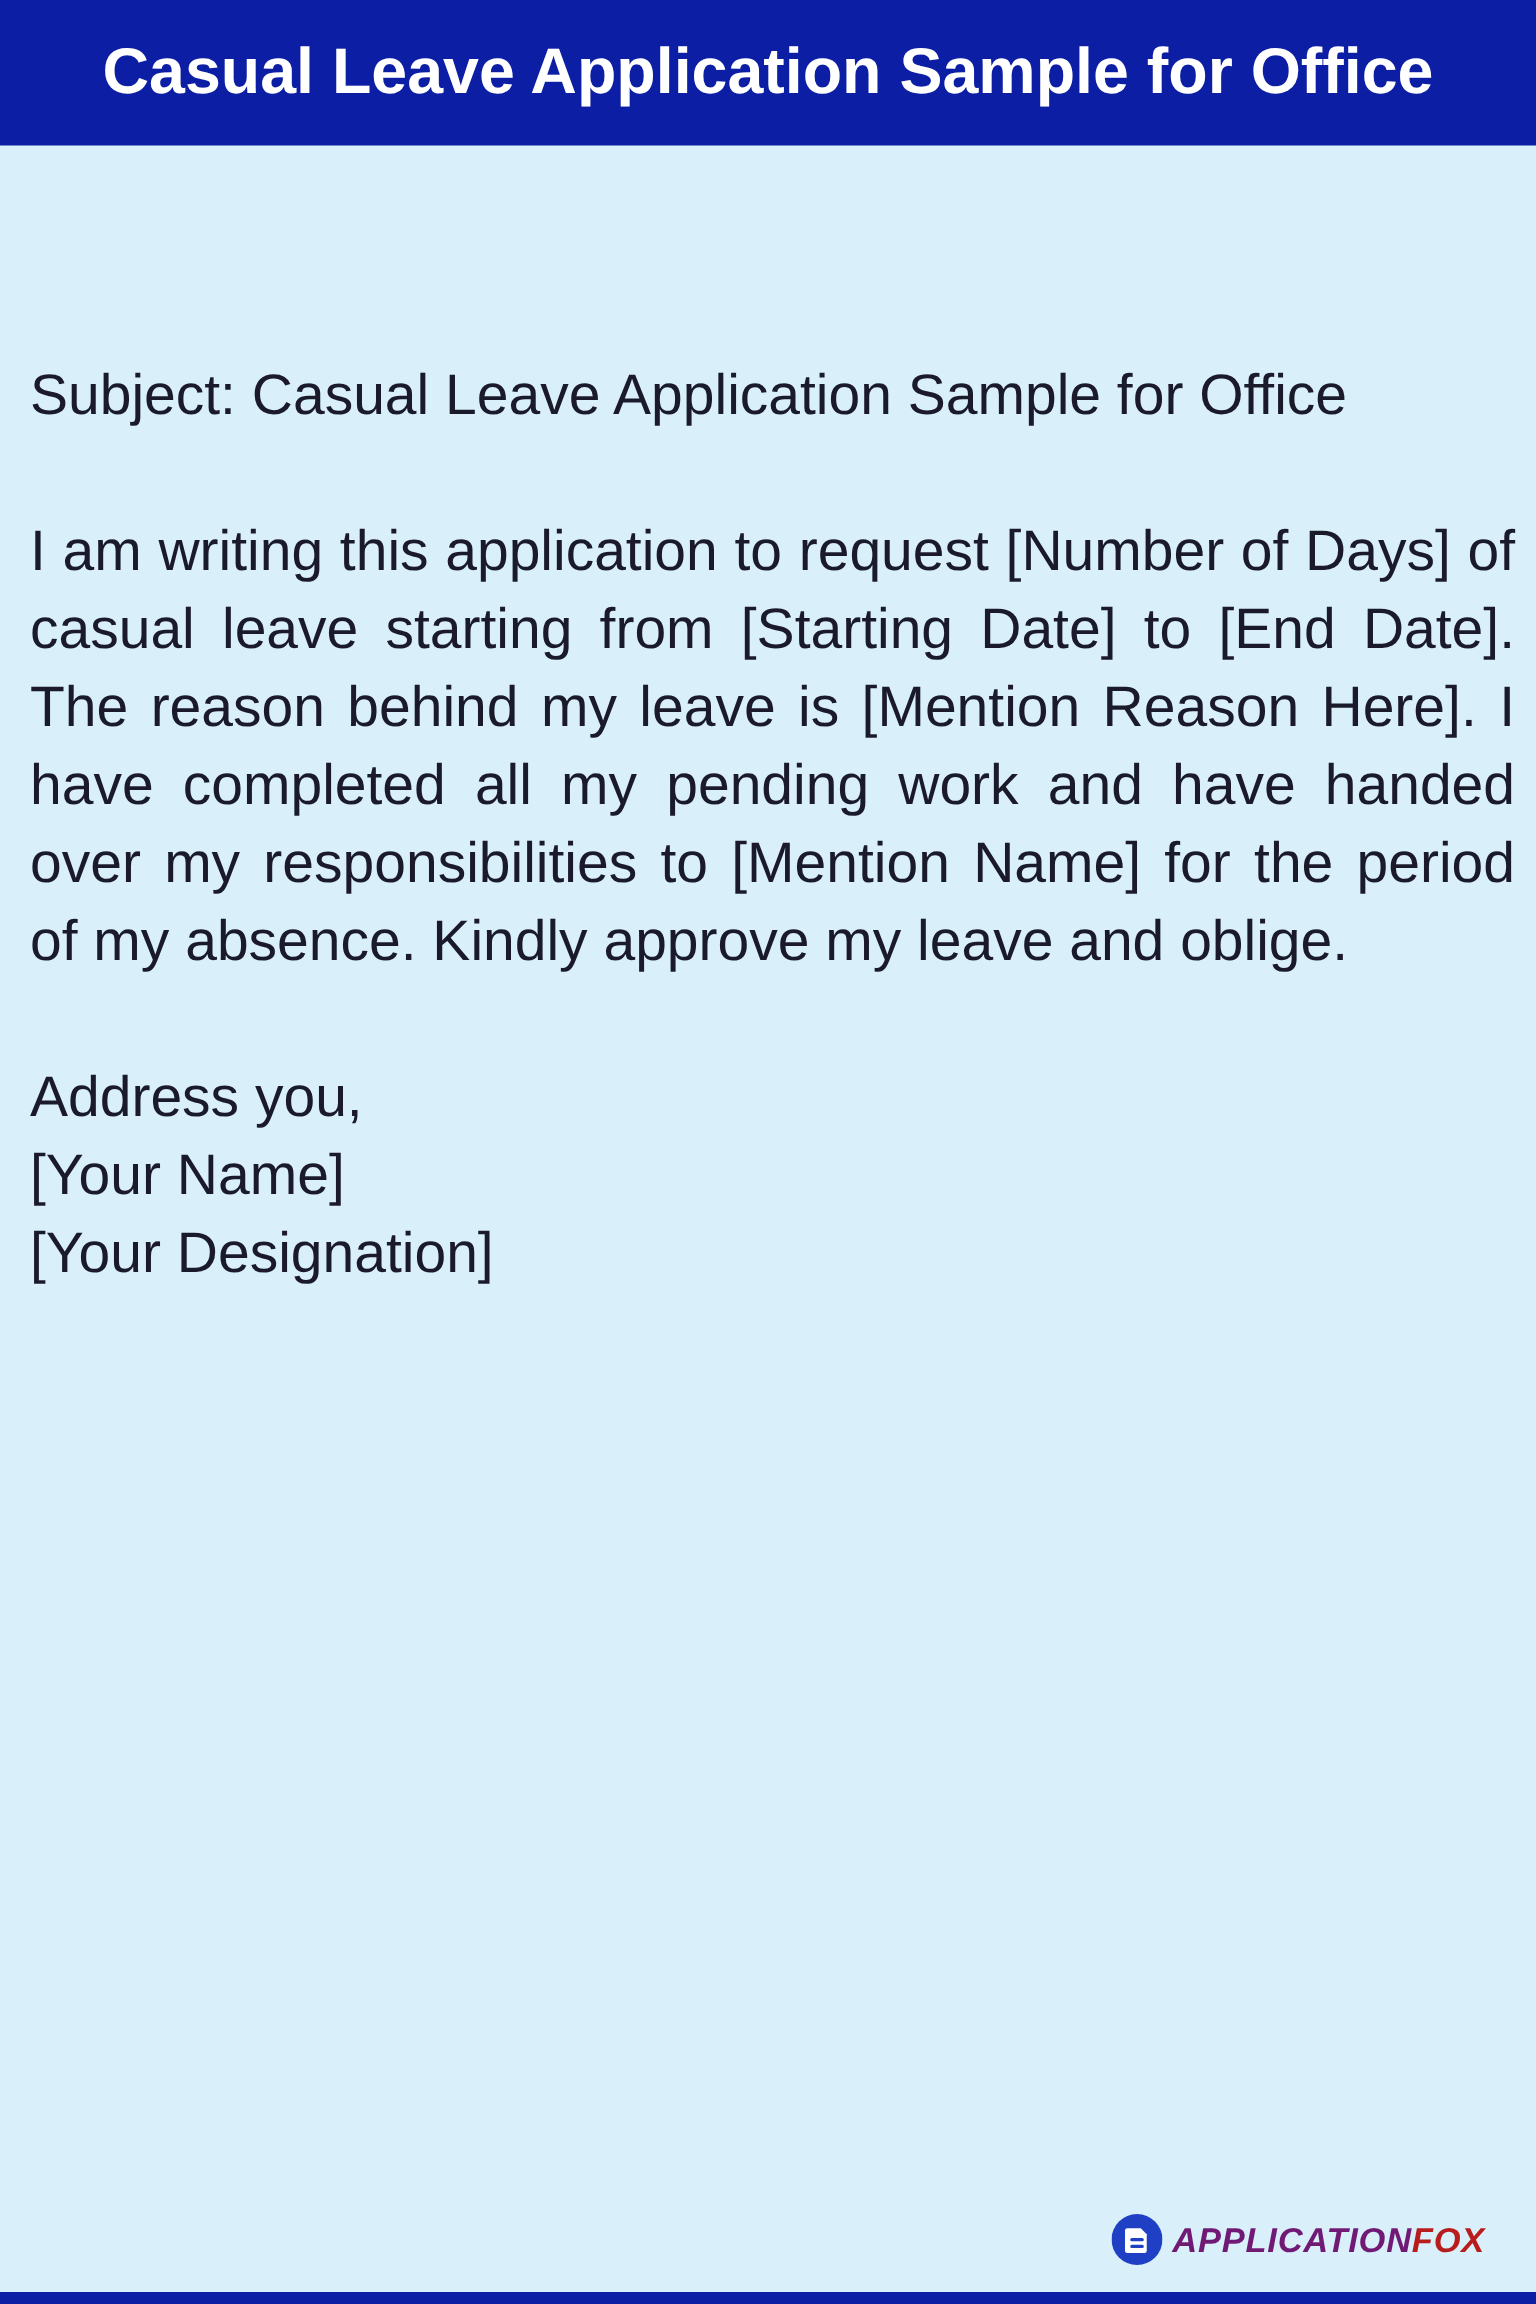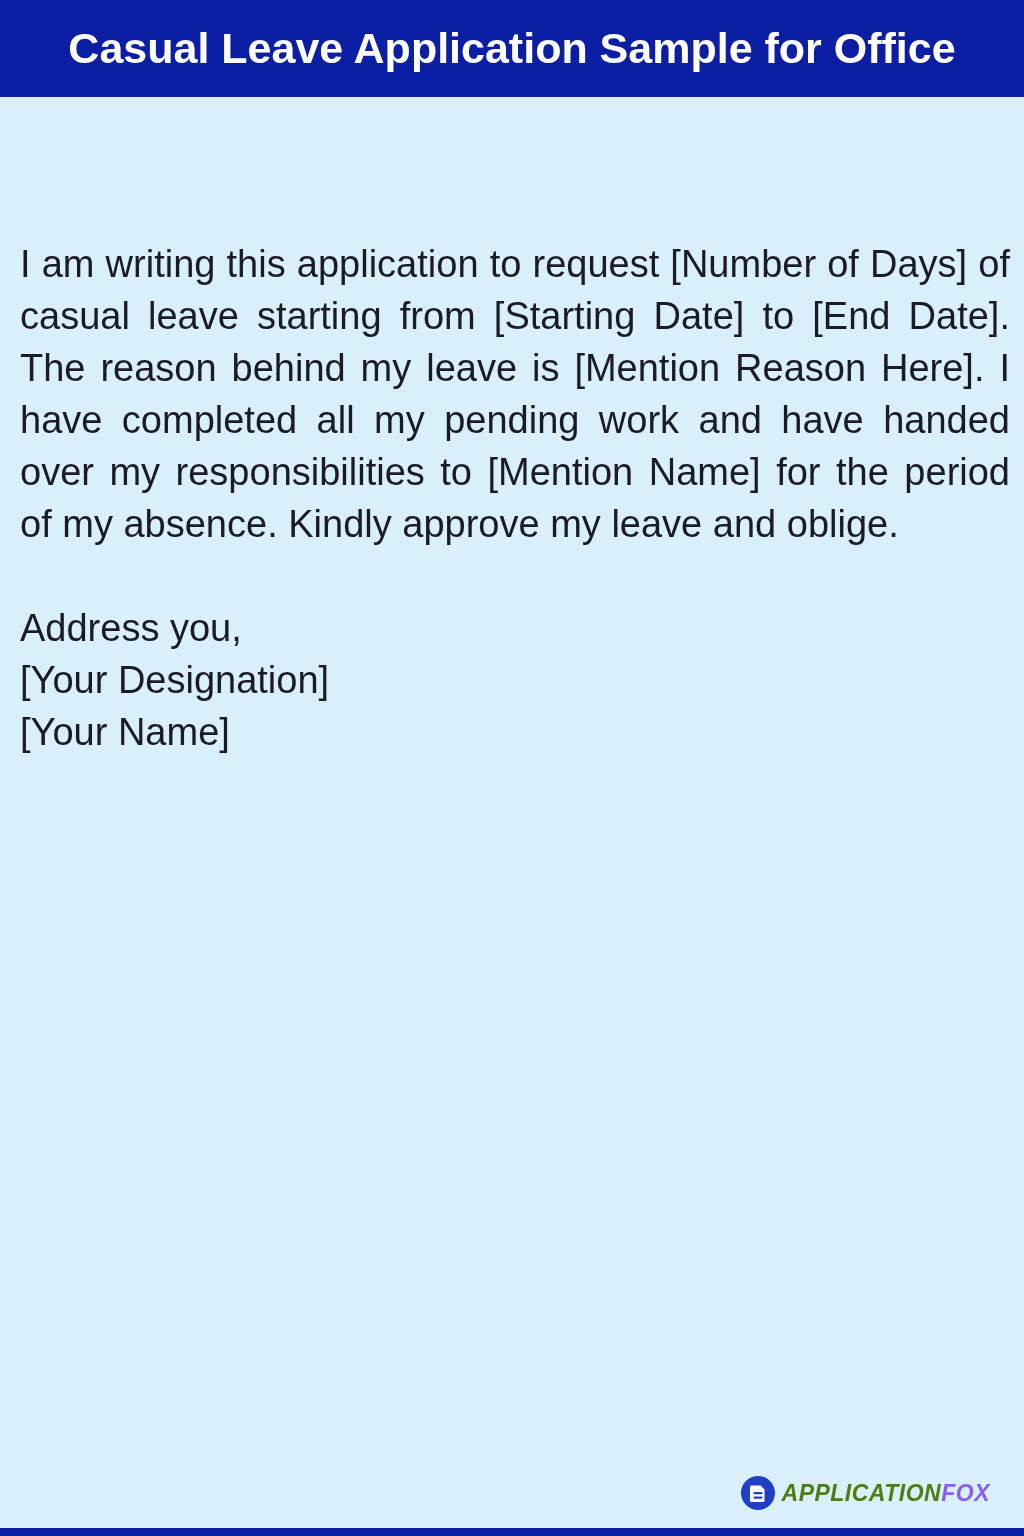--- a/index.html
+++ b/index.html
@@ -60,50 +60,51 @@
     height: 34px;
     display: block;
   }
   .brand-text {
     font-size: 23px;
     font-weight: 800;
     font-style: italic;
     letter-spacing: 0.5px;
     white-space: nowrap;
   }
-  .brand-text .primary { color: #4d7c0f; }
-  .brand-text .secondary { color: #8b5cf6; }
+  .brand-text .primary { color: #701a75; }
+  .brand-text .secondary { color: #b91c1c; }
   .bottom-bar {
     position: absolute;
     left: 0;
     bottom: 0;
     width: 100%;
     height: 8px;
     background: #0c1ea4;
   }
 </style>
 </head>
 <body>
 
 <div class="page">
 
   <div class="header-bar">
     <h1>Casual Leave Application Sample for Office</h1>
   </div>
 
   <div class="letter">
 
+    <p class="block-gap">Subject: Casual Leave Application Sample for Office</p>
 
 
     <p class="block-gap body-par">I am writing this application to request [Number of Days] of casual leave starting from [Starting Date] to [End Date]. The reason behind my leave is [Mention Reason Here]. I have completed all my pending work and have handed over my responsibilities to [Mention Name] for the period of my absence. Kindly approve my leave and oblige.</p>
 
     <div class="block-gap">
       <p>Address you,</p>
+      <p>[Your Name]</p>
       <p>[Your Designation]</p>
-      <p>[Your Name]</p>
     </div>
   </div>
 
   <div class="brand">
     <svg class="brand-icon" viewBox="0 0 34 34" xmlns="http://www.w3.org/2000/svg">
       <circle cx="17" cy="17" r="17" fill="#1f3fc4"></circle>
       <path d="M10.5 9.5 h9 l4 4 v11 a1.5 1.5 0 0 1 -1.5 1.5 h-11.5 a1.5 1.5 0 0 1 -1.5 -1.5 v-13.5 a1.5 1.5 0 0 1 1.5 -1.5 z" fill="#ffffff"></path>
       <rect x="12.5" y="16" width="9" height="2.2" rx="1" fill="#1f3fc4"></rect>
       <rect x="12.5" y="20.5" width="9" height="2.2" rx="1" fill="#1f3fc4"></rect>
     </svg>

